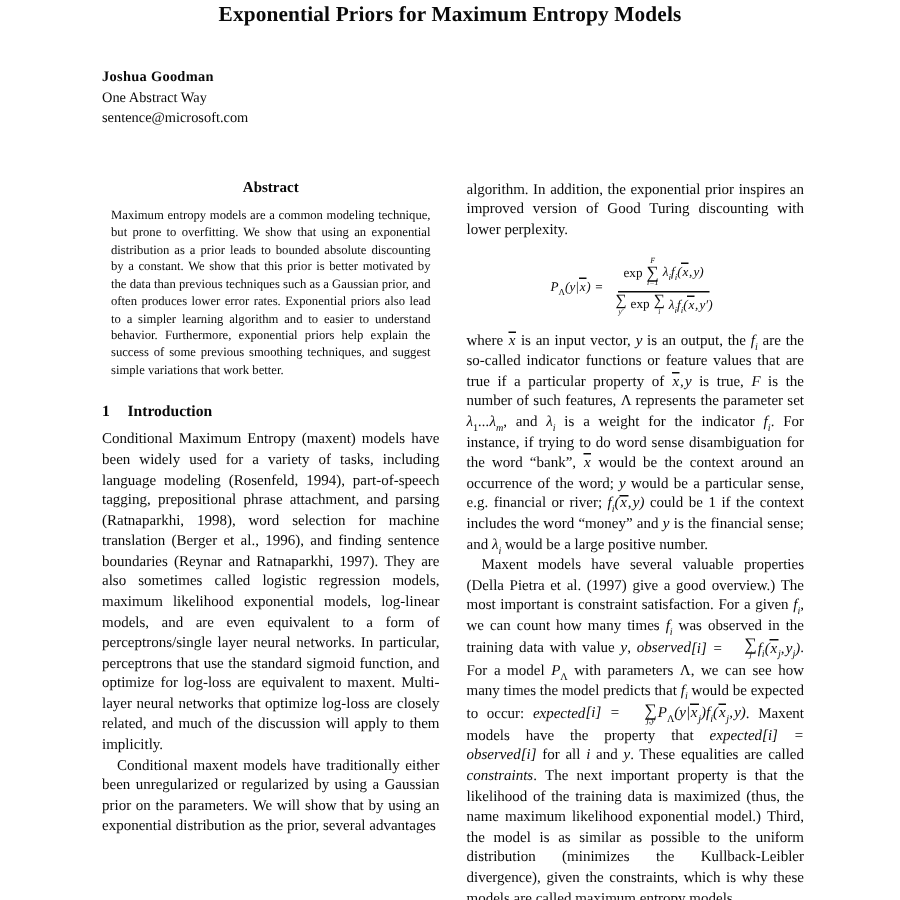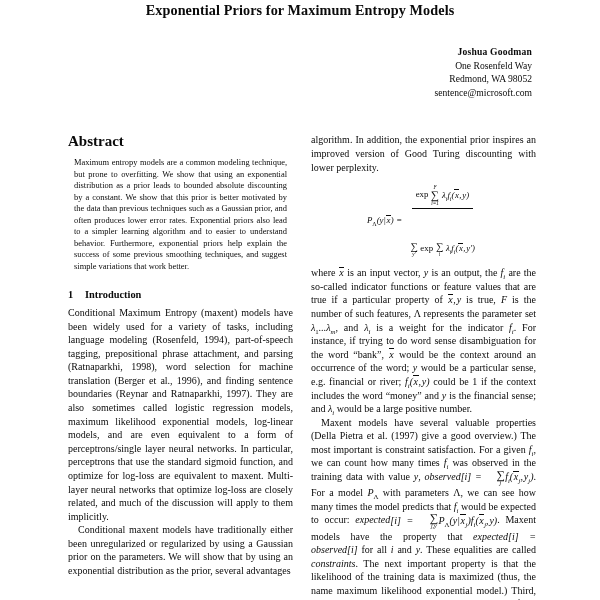--- a/index.html
+++ b/index.html
@@ -23,21 +23,21 @@
   }
   .paper-title {
     text-align: center;
     font-size: 14.2px;
     font-weight: bold;
     letter-spacing: 0.1px;
     margin: 2px 0 0 0;
     line-height: 1.2;
   }
   .author-block {
-    text-align: right;
+    text-align: left;
     margin-top: 26px;
     line-height: 1.42;
   }
   .author-name {
     font-size: 9.6px;
     font-weight: bold;
     letter-spacing: 0.2px;
   }
   .author-line {
     font-size: 9.6px;
@@ -45,23 +45,23 @@
   .columns {
     display: flex;
     margin-top: 34px;
     gap: 18px;
   }
   .col {
     width: 225px;
     flex: 0 0 225px;
   }
   .section-heading-centered {
-    text-align: left;
-    font-weight: bold;
-    font-size: 15px;
+    text-align: center;
+    font-weight: bold;
+    font-size: 10px;
     margin: 0 0 7px 0;
   }
   .abstract-body {
     font-size: 8.45px;
     line-height: 1.355;
     text-align: justify;
     text-justify: inter-word;
     margin: 0;
     padding: 0 6px;
     hyphens: manual;
@@ -129,21 +129,20 @@
     align-items: center;
     justify-content: center;
     gap: 3px;
   }
   .frac {
     display: inline-flex;
     flex-direction: column;
     align-items: center;
     vertical-align: middle;
     margin: 0 1px;
-    gap: 32px;
   }
   .frac .num-part {
     padding: 0 4px 1.5px 4px;
     border-bottom: 0.8px solid #0a0a0a;
     white-space: nowrap;
   }
   .frac .den-part {
     padding: 1.5px 4px 0 4px;
     white-space: nowrap;
   }
@@ -176,22 +175,21 @@
 </style>
 </head>
 <body>
 
 <div class="page">
 
   <h1 class="paper-title">Exponential Priors for Maximum Entropy Models</h1>
 
   <div class="author-block">
     <div class="author-name">Joshua Goodman</div>
-    <div class="author-line">One Rosenfeld Way</div>
-    <div class="author-line">Redmond, WA 98052</div>
+    <div class="author-line">One Abstract Way</div>
     <div class="author-line">sentence@microsoft.com</div>
   </div>
 
   <div class="columns">
 
     <div class="col">
 
       <div class="section-heading-centered">Abstract</div>
 
       <p class="abstract-body">Maximum entropy models are a common modeling technique, but prone to overfitting. We show that using an exponential distribution as a prior leads to bounded absolute discounting by a constant. We show that this prior is better motivated by the data than previous techniques such as a Gaussian prior, and often produces lower error rates. Exponential priors also lead to a simpler learning algorithm and to easier to understand behavior. Furthermore, exponential priors help explain the success of some previous smoothing techniques, and suggest simple variations that work better.</p>

